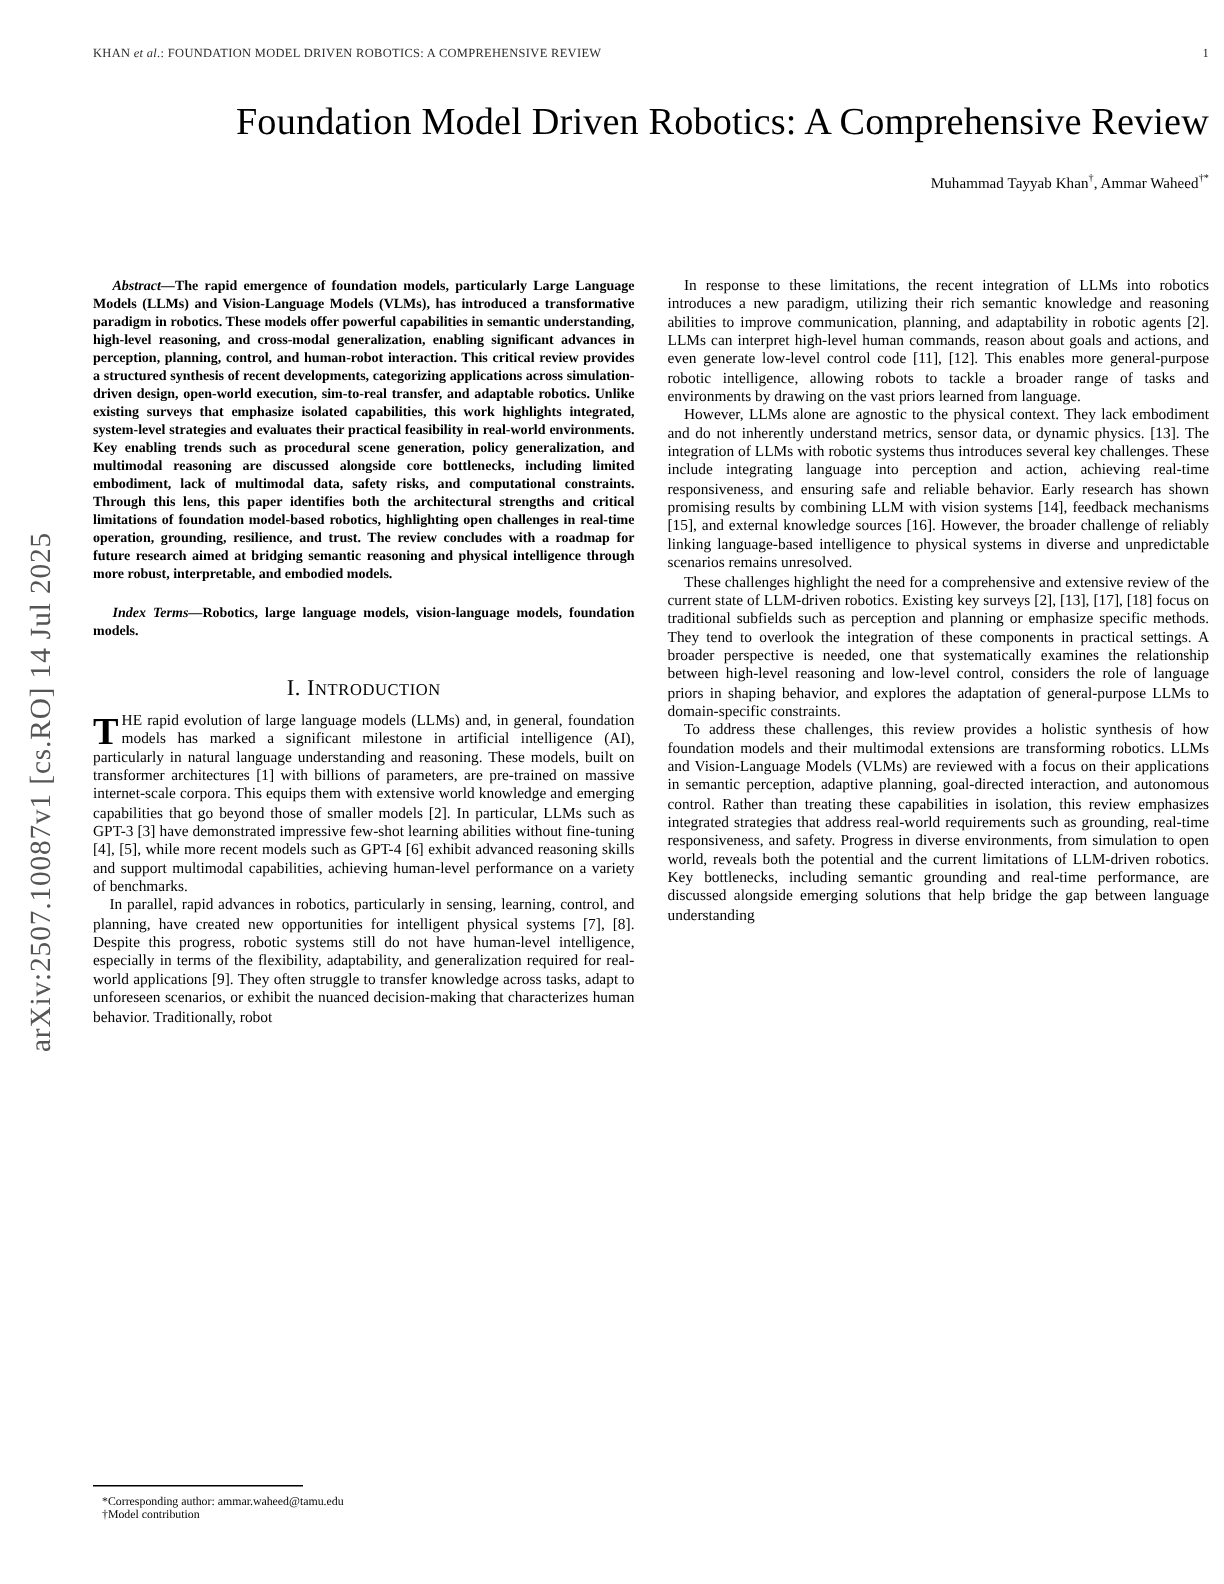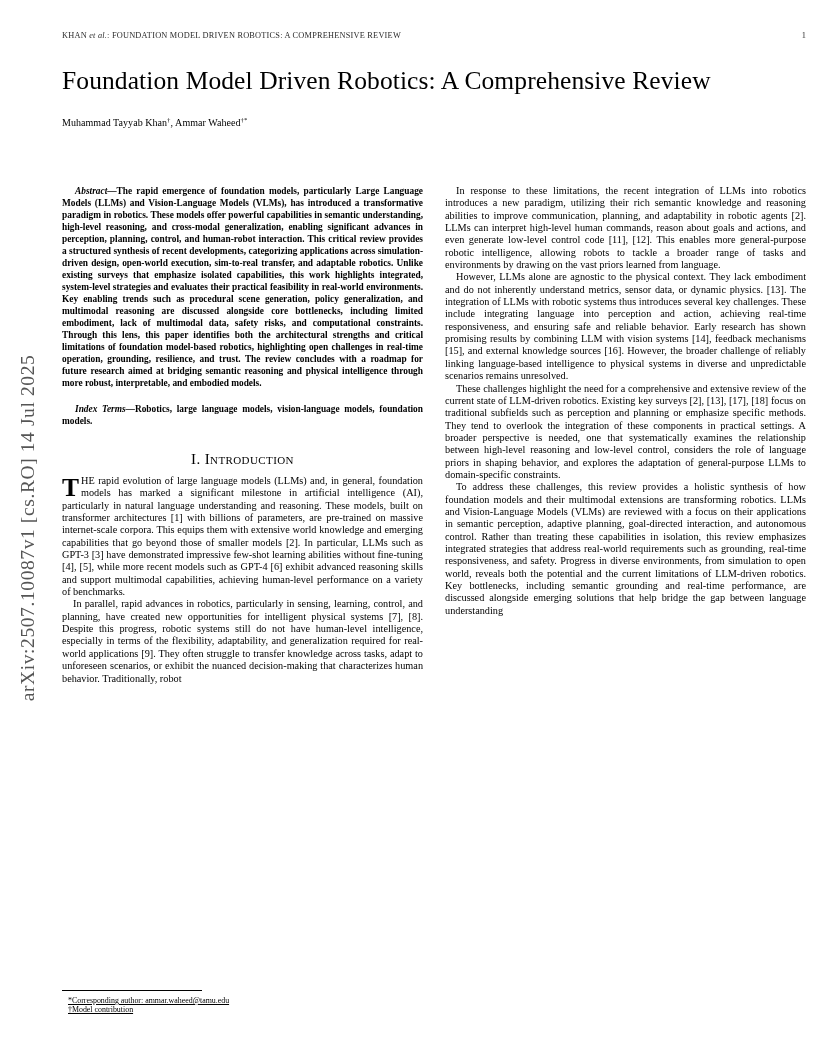--- a/index.html
+++ b/index.html
@@ -69,21 +69,21 @@
   #running-header .hdr-page {
     font-size: 8.3px;
   }
 
   
   #title-block {
     position: absolute;
     left: 6px;
     top: 66px;
     width: 744px;
-    text-align: left;
+    text-align: right;
   }
   #paper-title {
     font-size: 25.5px;
     font-weight: normal;
     line-height: 1.15;
     letter-spacing: 0.1px;
     margin: 0;
   }
   #author-line {
     margin-top: 22px;
@@ -198,21 +198,20 @@
   }
   p.footnote {
     font-size: 7.9px;
     line-height: 1.205;
     text-align: justify;
     margin: 0;
     text-indent: 9px;
   }
   p.footnote.tight {
     text-indent: 6px;
-    text-decoration: underline;
   }
 </style>
 </head>
 <body>
 
 <div id="arxiv-stamp">
   <span class="stamp-text">arXiv:2507.10087v1  [cs.RO]  14 Jul 2025</span>
 </div>
 
 <div id="page">

